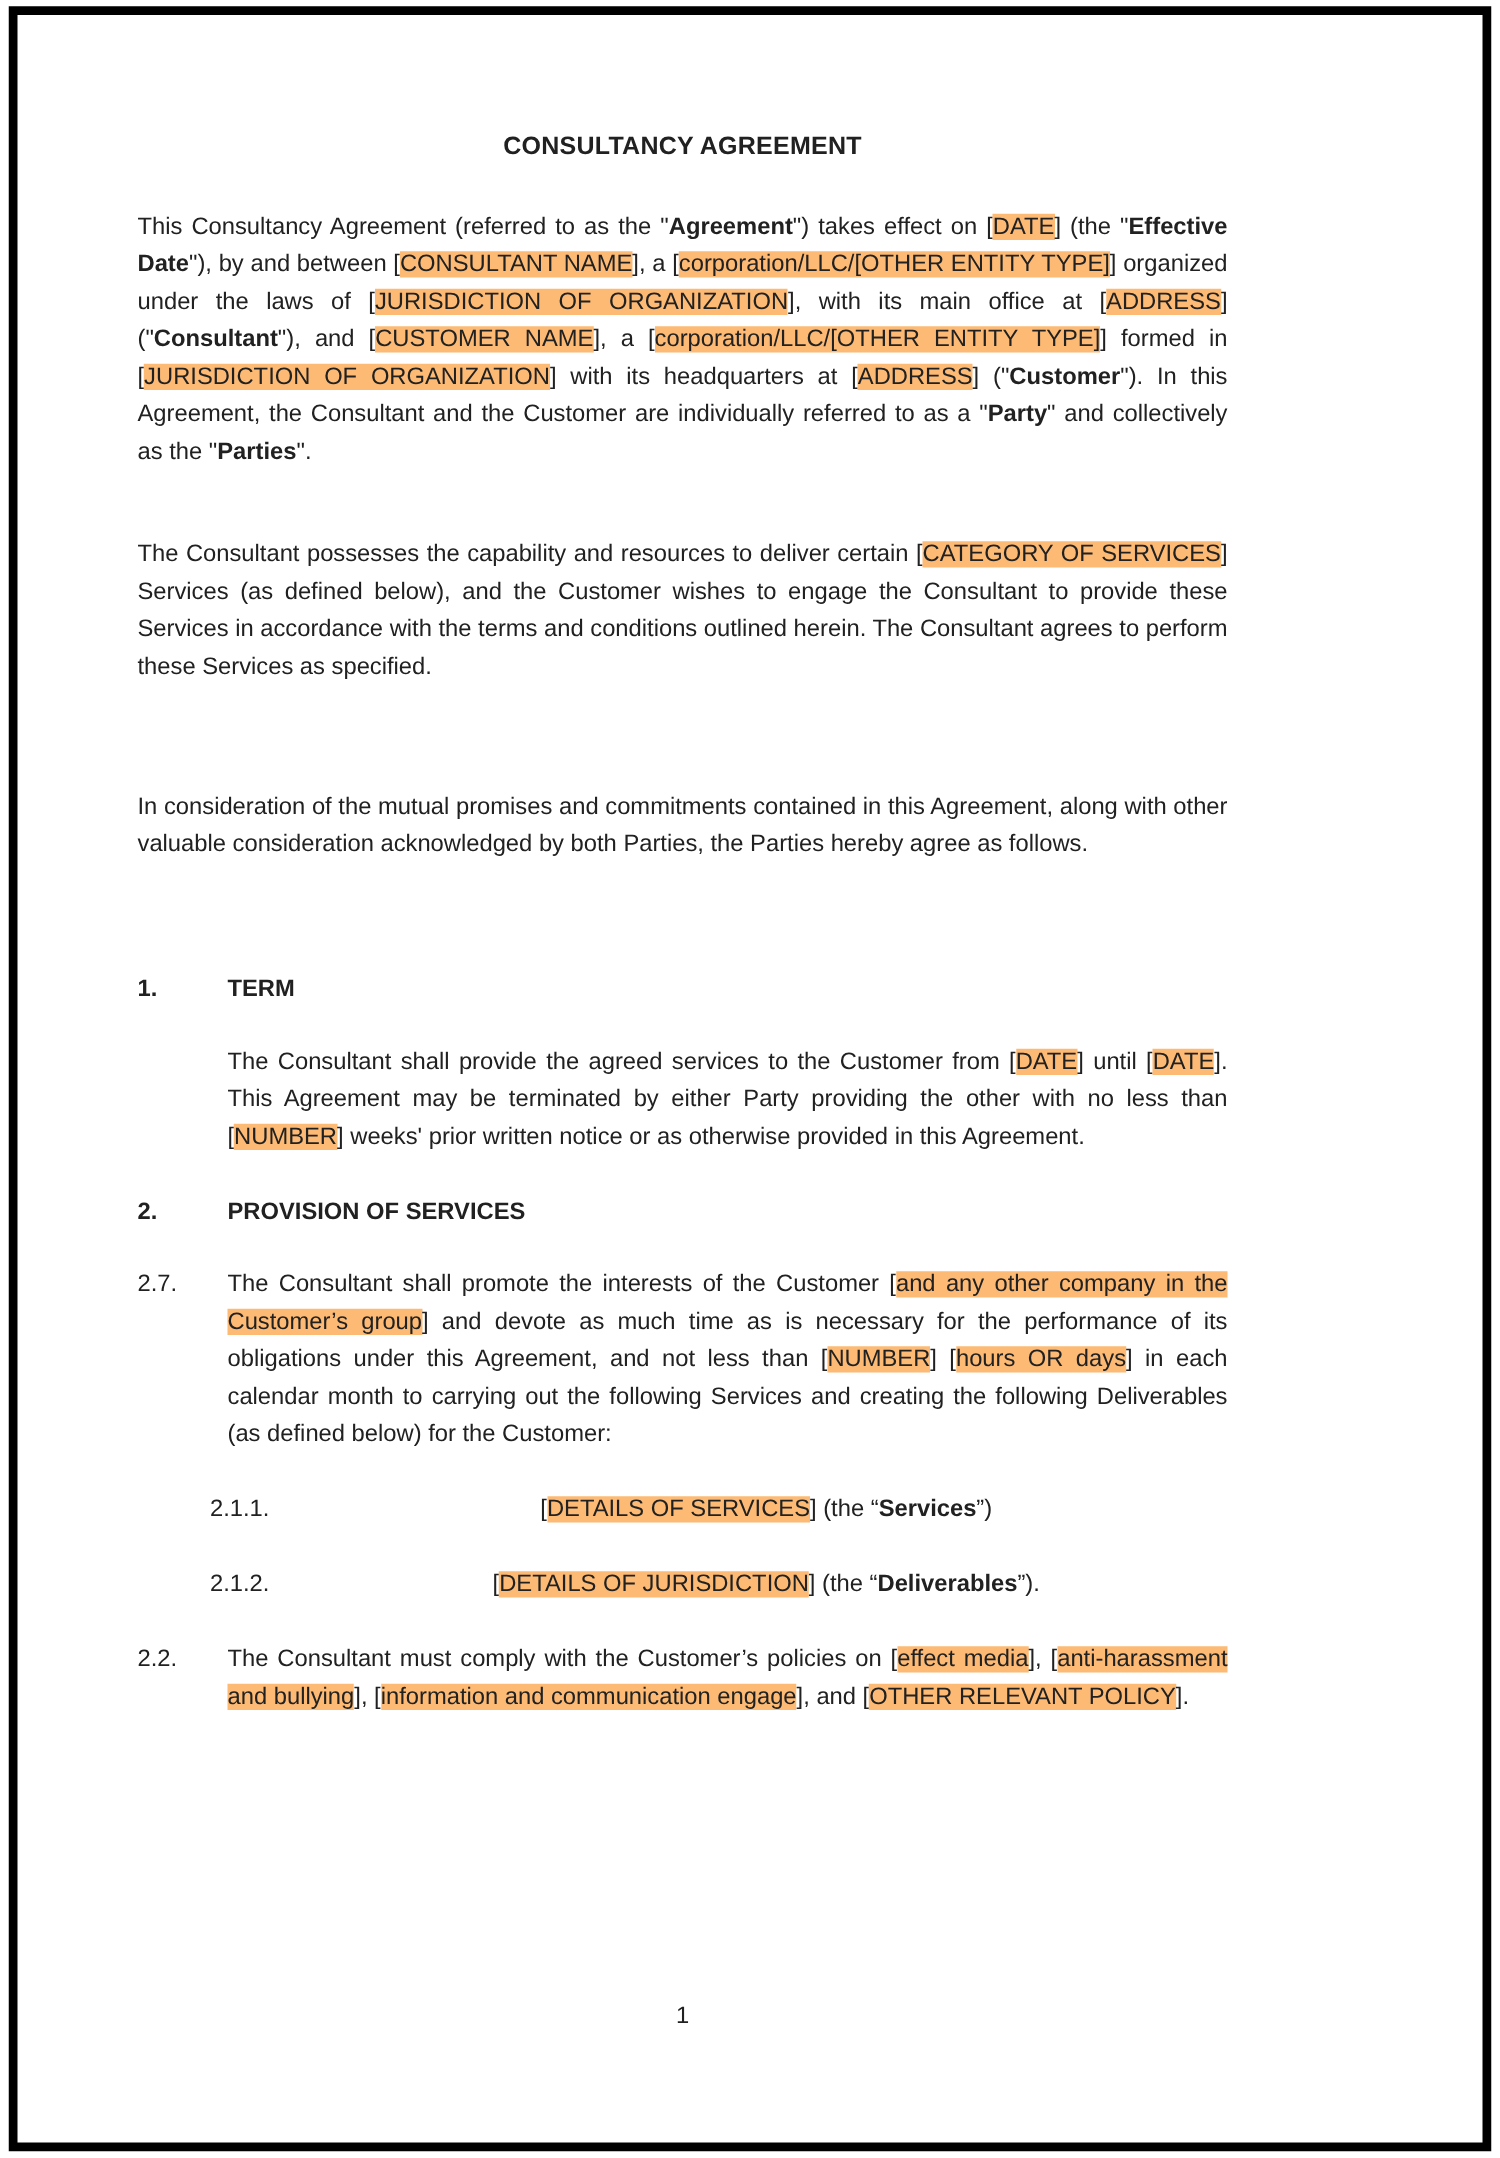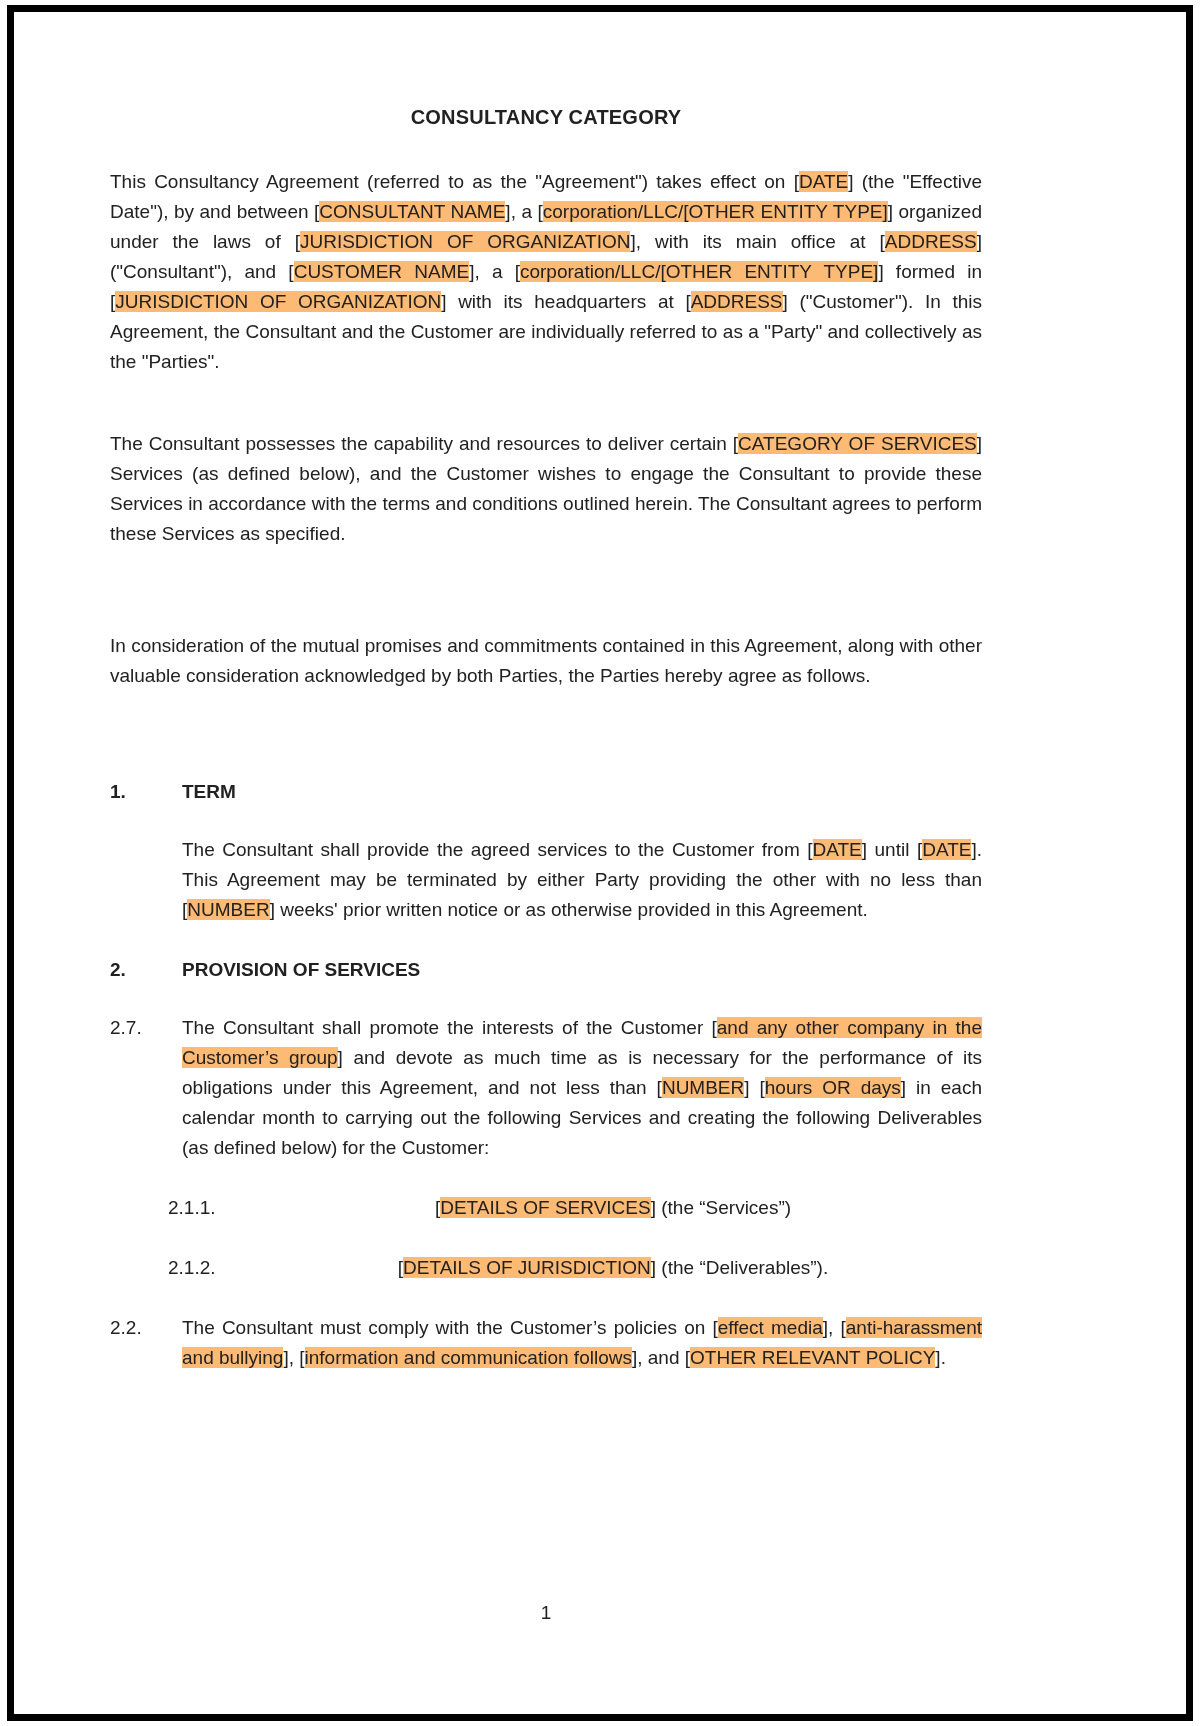--- a/index.html
+++ b/index.html
@@ -58,39 +58,39 @@
   }
   .single .body { text-align: center; }
   .sub {
     margin-left: 58px;
   }
   .sub .num { flex: 0 0 76px; }
   .mb-std  { margin-bottom: 30px; }
   .hl {
     background: #fdba74;
   }
-  .b { font-weight: normal; }
+  .b { font-weight: bold; }
   .page-number {
     position: absolute;
     top: 1598px;
     left: 110px;
     width: 872px;
     text-align: center;
     font-size: 19px;
     line-height: 30px;
   }
 </style>
 </head>
 <body>
 
 <div class="frame"></div>
 
 <div class="content">
 
-  <h1 class="doc-title">CONSULTANCY CATEGORY</h1>
+  <h1 class="doc-title">CONSULTANCY AGREEMENT</h1>
 
   <p class="para mb-intro"><span>This Consultancy Agreement (referred to as the "</span><span class="b">Agreement</span><span>") takes effect on [</span><span class="hl">DATE</span><span>] (the "</span><span class="b">Effective Date</span><span>"), by and between [</span><span class="hl">CONSULTANT NAME</span><span>], a [</span><span class="hl">corporation/LLC/[OTHER ENTITY TYPE]</span><span>] organized under the laws of [</span><span class="hl">JURISDICTION OF ORGANIZATION</span><span>], with its main office at [</span><span class="hl">ADDRESS</span><span>] ("</span><span class="b">Consultant</span><span>"), and [</span><span class="hl">CUSTOMER NAME</span><span>], a [</span><span class="hl">corporation/LLC/[OTHER ENTITY TYPE]</span><span>] formed in [</span><span class="hl">JURISDICTION OF ORGANIZATION</span><span>] with its headquarters at [</span><span class="hl">ADDRESS</span><span>] ("</span><span class="b">Customer</span><span>"). In this Agreement, the Consultant and the Customer are individually referred to as a "</span><span class="b">Party</span><span>" and collectively as the "</span><span class="b">Parties</span><span>".</span></p>
 
   <p class="para mb-capability"><span>The Consultant possesses the capability and resources to deliver certain [</span><span class="hl">CATEGORY OF SERVICES</span><span>] Services (as defined below), and the Customer wishes to engage the Consultant to provide these Services in accordance with the terms and conditions outlined herein. The Consultant agrees to perform these Services as specified.</span></p>
 
   <p class="para mb-consider"><span>In consideration of the mutual promises and commitments contained in this Agreement, along with other valuable consideration acknowledged by both Parties, the Parties hereby agree as follows.</span></p>
 
   <div class="row sec-heading">
     <span class="num">1.</span>
     <span class="body">TERM</span>
@@ -116,18 +116,18 @@
     <div class="body"><span>[</span><span class="hl">DETAILS OF SERVICES</span><span>] (the “</span><span class="b">Services</span><span>”)</span></div>
   </div>
 
   <div class="row sub single mb-std">
     <span class="num">2.1.2.</span>
     <div class="body"><span>[</span><span class="hl">DETAILS OF JURISDICTION</span><span>] (the “</span><span class="b">Deliverables</span><span>”).</span></div>
   </div>
 
   <div class="row">
     <span class="num">2.2.</span>
-    <div class="body"><span>The Consultant must comply with the Customer’s policies on [</span><span class="hl">effect media</span><span>], [</span><span class="hl">anti-harassment and bullying</span><span>], [</span><span class="hl">information and communication follows</span><span>], and [</span><span class="hl">OTHER RELEVANT POLICY</span><span>].</span></div>
+    <div class="body"><span>The Consultant must comply with the Customer’s policies on [</span><span class="hl">effect media</span><span>], [</span><span class="hl">anti-harassment and bullying</span><span>], [</span><span class="hl">information and communication engage</span><span>], and [</span><span class="hl">OTHER RELEVANT POLICY</span><span>].</span></div>
   </div>
 
 </div>
 
 <div class="page-number">1</div>
 
 </body></html>

